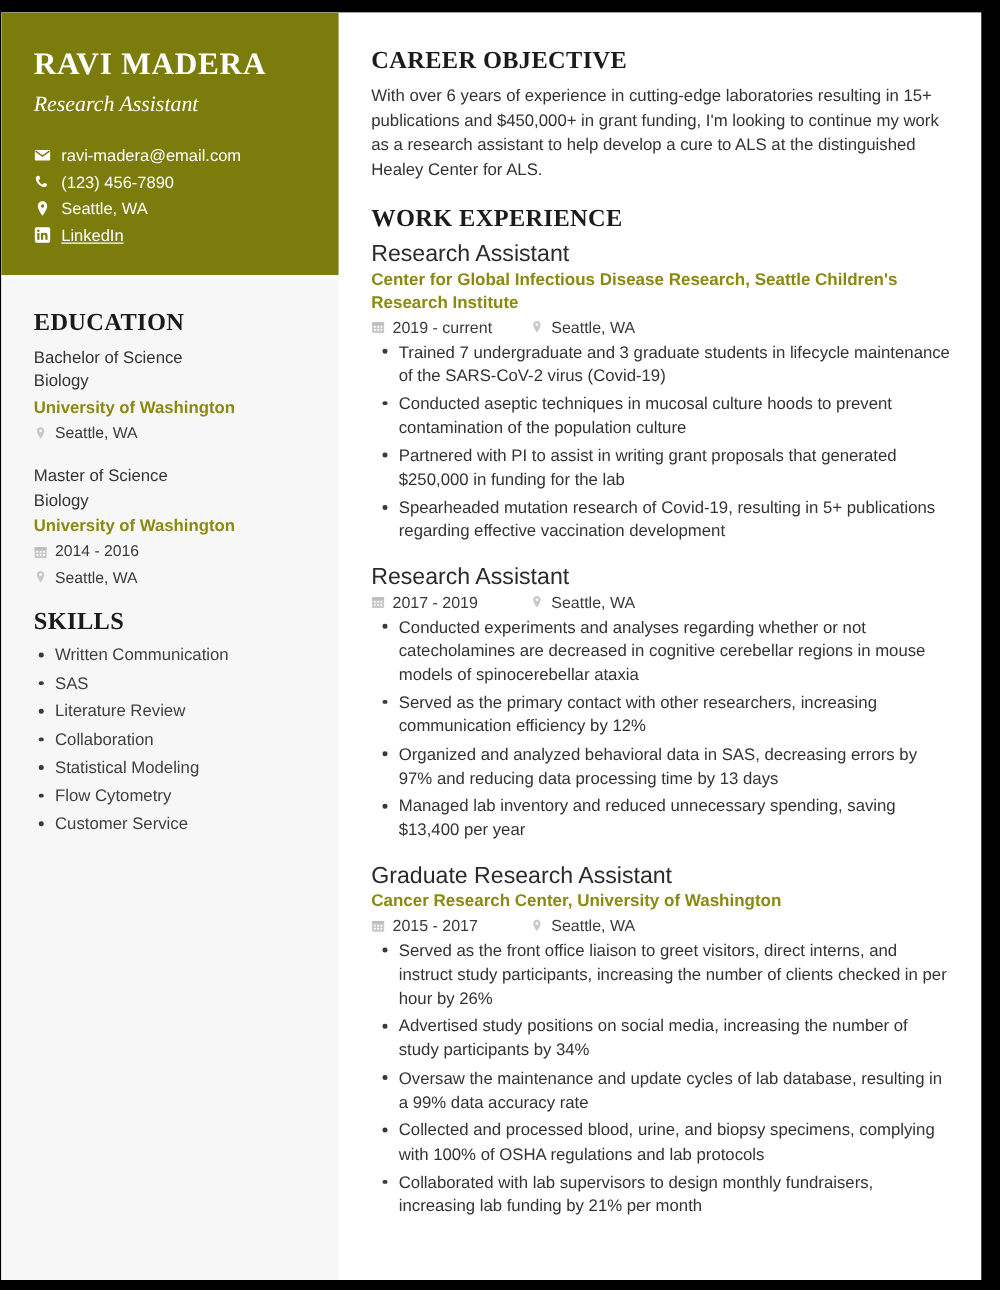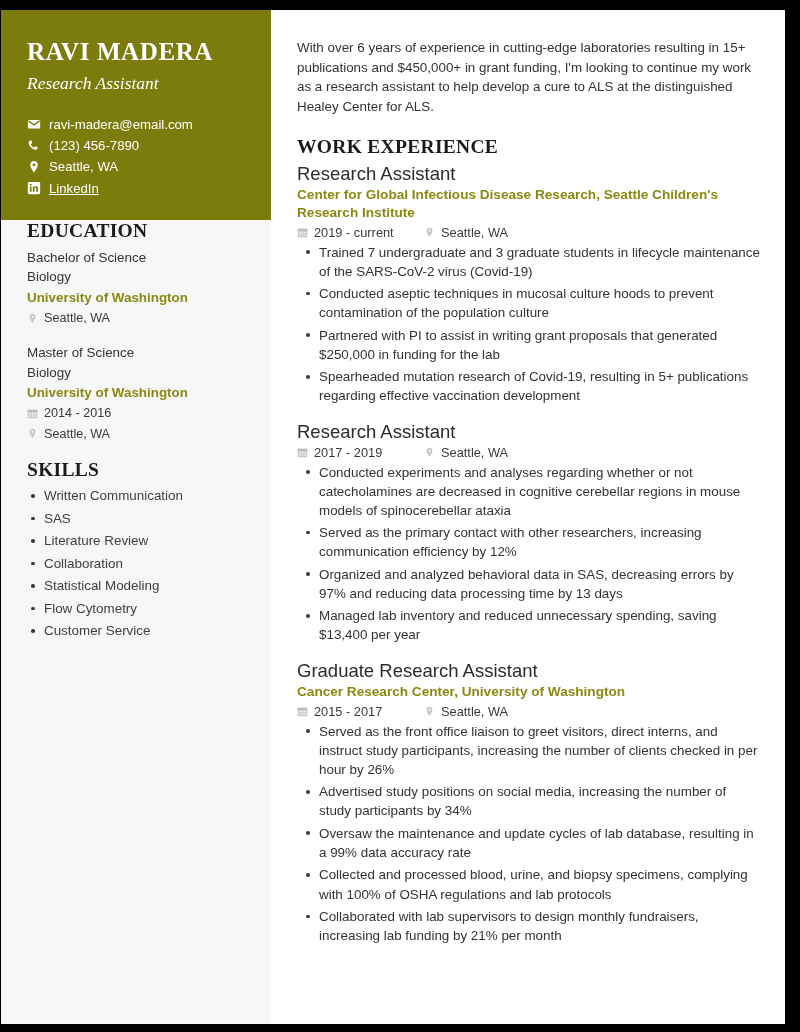--- a/index.html
+++ b/index.html
@@ -55,21 +55,21 @@
     color: #ffffff;
   }
   .contact-item .ico {
     width: 14px; height: 14px;
     flex: 0 0 14px;
     display: flex; align-items: center; justify-content: center;
   }
   .contact-item .ico svg { display: block; }
   .contact-link { text-decoration: underline; color: #ffffff; }
 
-  .side-body { padding: 0 26px 10px 26px; }
+  .side-body { padding: 0 26px 10px 26px; margin-top: 28px; }
   .side-heading {
     font-family: "Liberation Serif", serif;
     font-weight: bold;
     font-size: 19.5px;
     color: #1b1b1b;
     letter-spacing: 0.3px;
     margin-bottom: 6px;
   }
   .edu-entry { margin-bottom: 15px; }
   .edu-degree, .edu-field {
@@ -295,20 +295,21 @@
         <li class="skill-item">Statistical Modeling</li>
         <li class="skill-item">Flow Cytometry</li>
         <li class="skill-item">Customer Service</li>
       </ul>
 
     </div>
   </aside>
 
   <main class="main">
 
+    <h2 class="main-heading">CAREER OBJECTIVE</h2>
     <p class="objective-text">With over 6 years of experience in cutting-edge laboratories resulting in 15+ publications and $450,000+ in grant funding, I'm looking to continue my work as a research assistant to help develop a cure to ALS at the distinguished Healey Center for ALS.</p>
 
     <h2 class="main-heading work-heading">WORK EXPERIENCE</h2>
 
     <section class="job">
       <h3 class="job-title">Research Assistant</h3>
       <div class="job-company">Center for Global Infectious Disease Research, Seattle Children's Research Institute</div>
       <div class="job-meta">
         <span class="ico">
           <svg width="11" height="11" viewBox="0 0 16 16">

